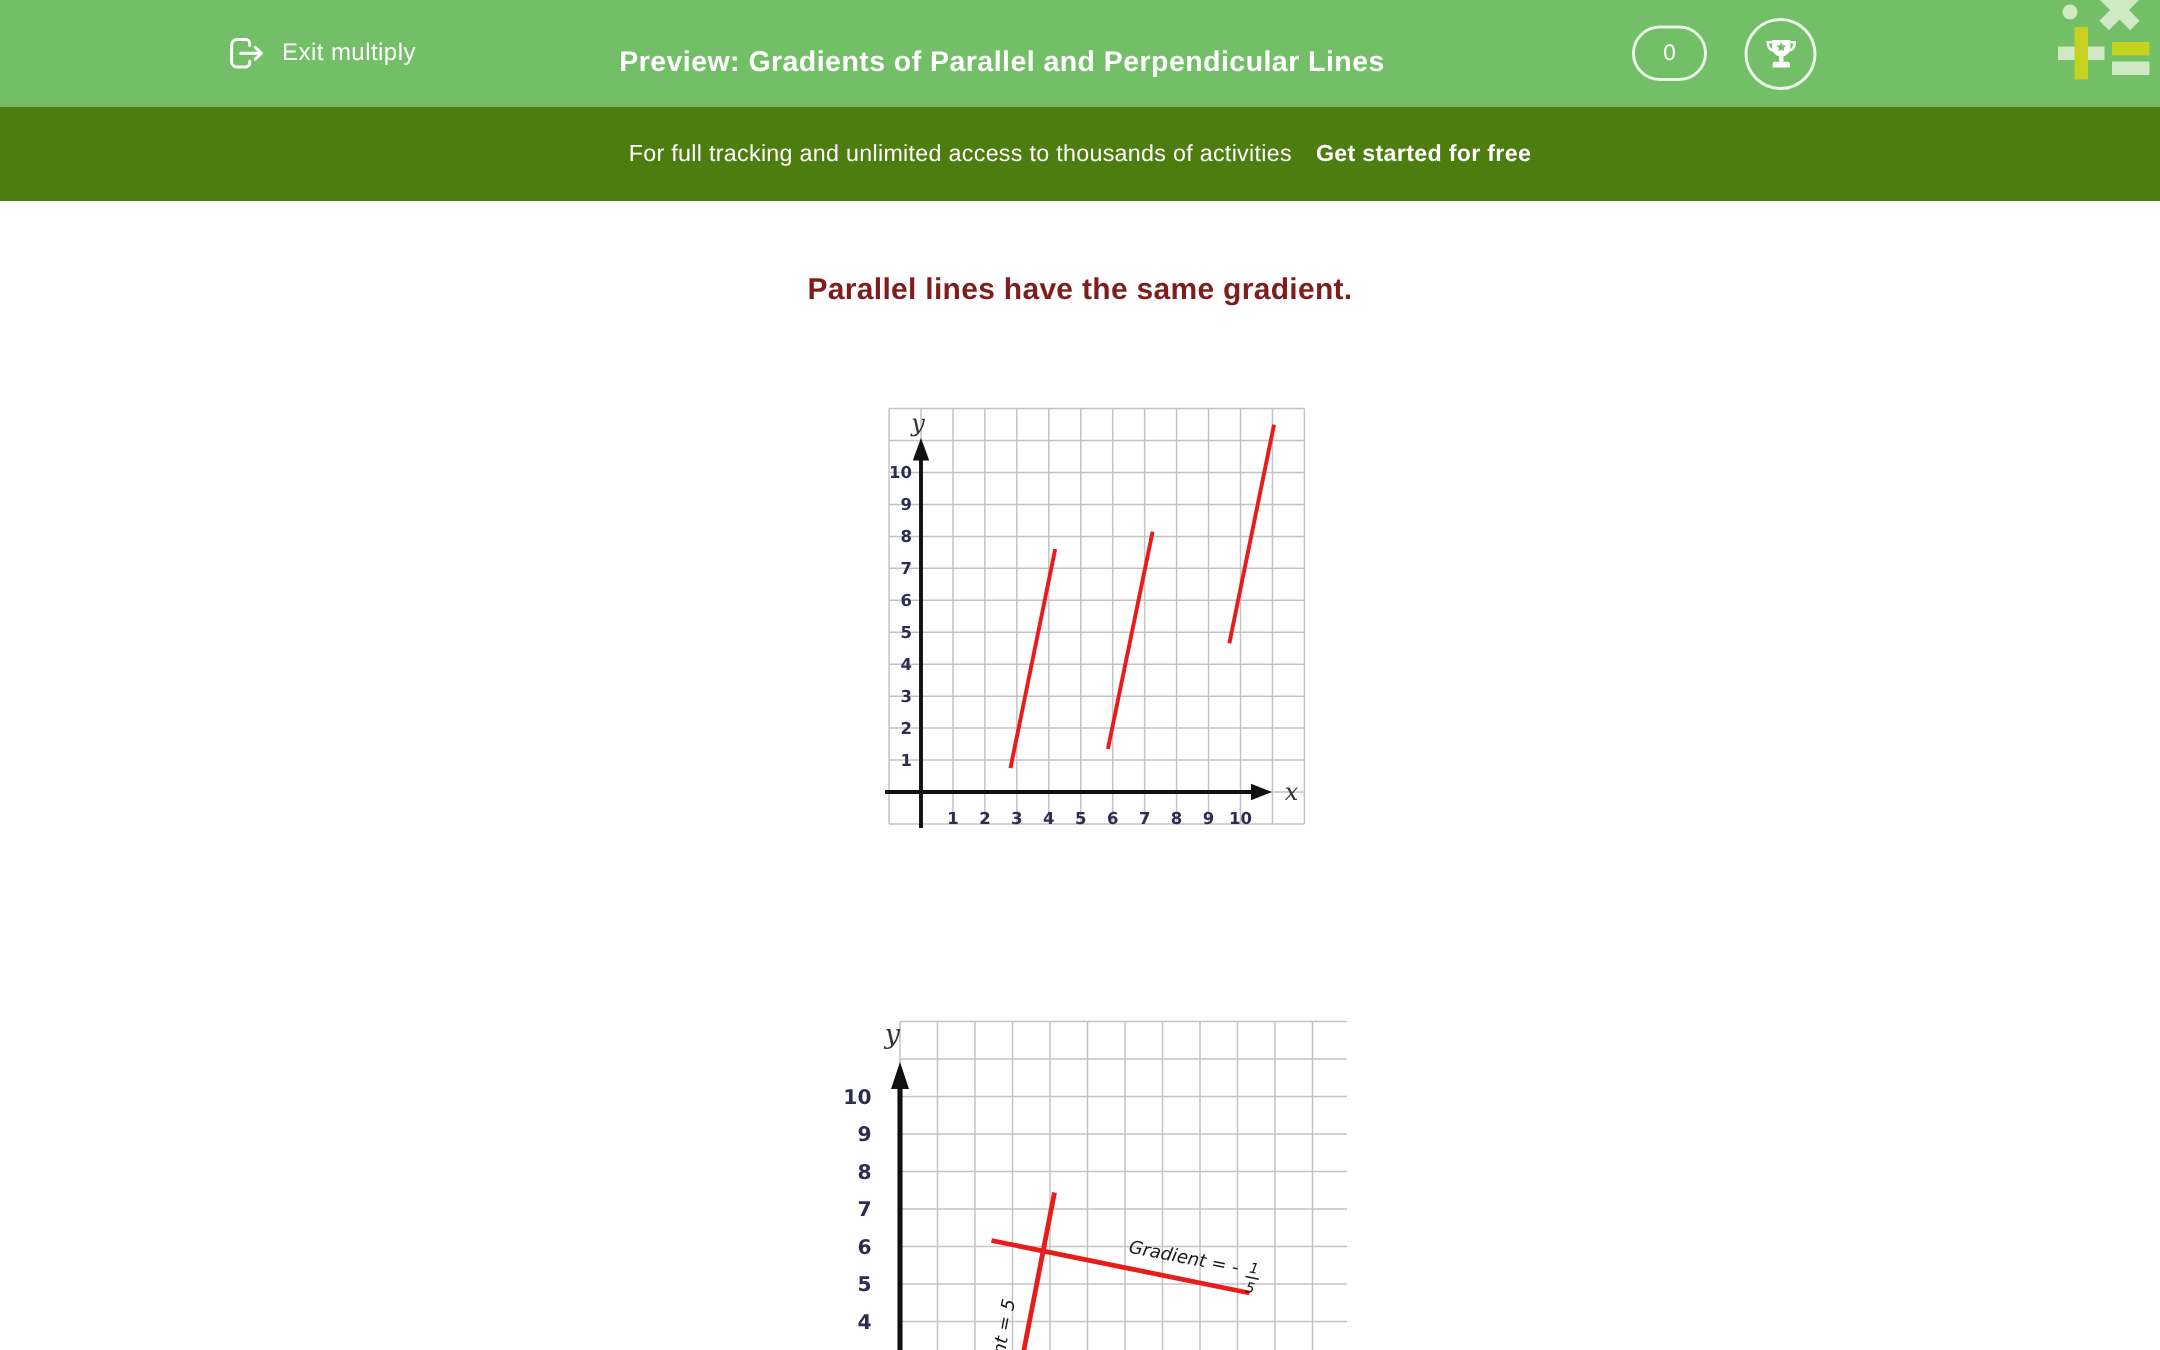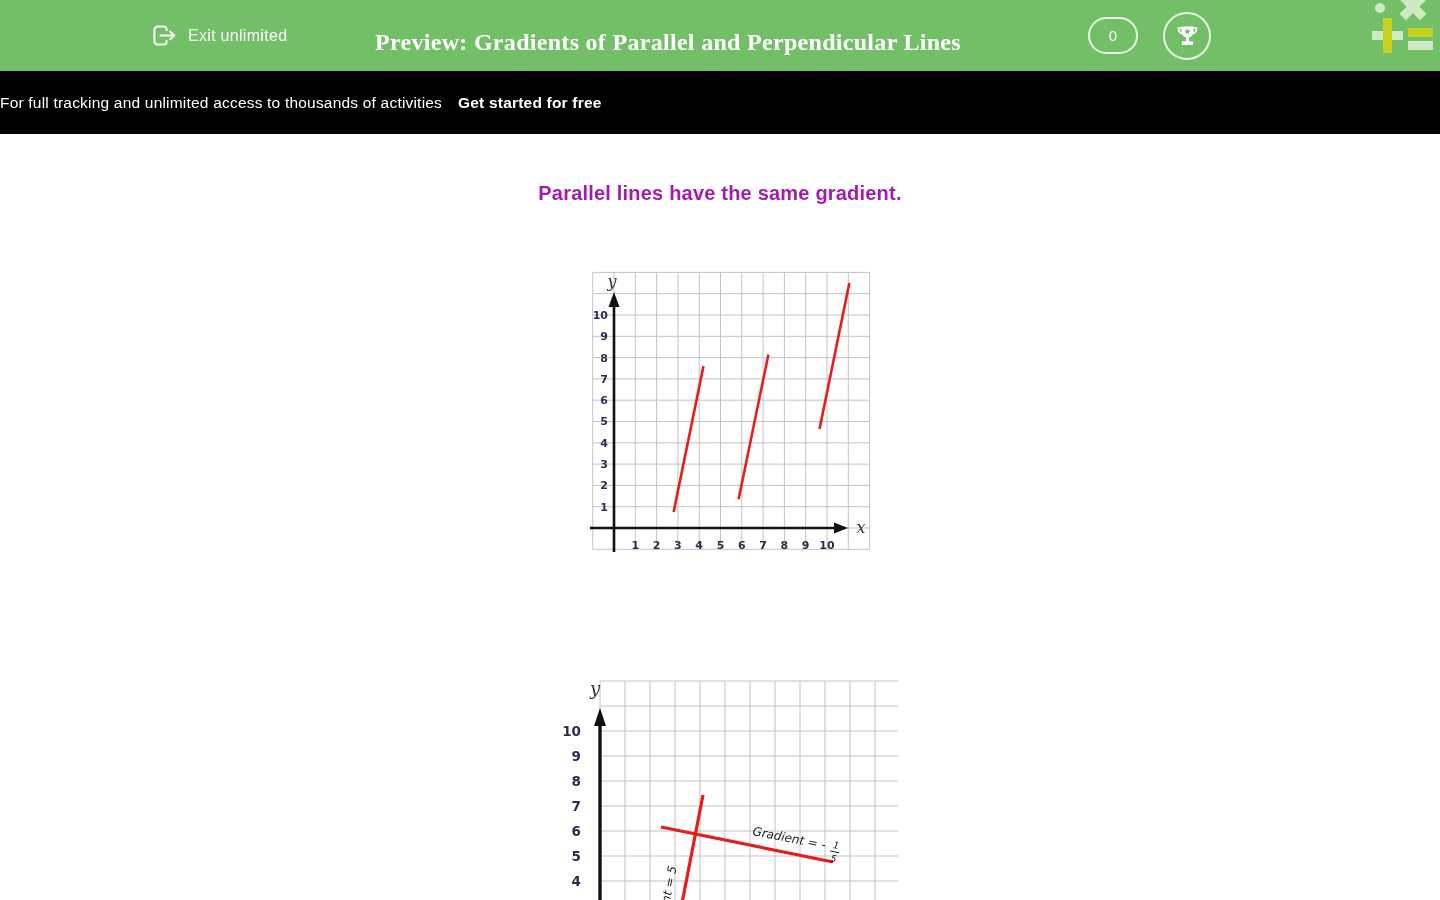--- a/index.html
+++ b/index.html
@@ -6,49 +6,49 @@
   html,body { width:1440px; height:900px; overflow:hidden; background:#fff;
               font-family:"Liberation Sans", sans-serif; }
   .page { position:relative; width:1440px; height:900px; overflow:hidden; background:#fff; }
 
   
   .header { position:absolute; left:0; top:0; width:1440px; height:71px; background:#73bf68; }
   .exit-btn { position:absolute; left:150px; top:0; height:71px; display:flex; align-items:center;
               gap:11px; color:#fff; cursor:pointer; }
   .exit-btn span { font-size:16px; font-weight:500; letter-spacing:.3px; }
   .hdr-title { position:absolute; left:668px; top:0; height:84px; transform:translateX(-50%);
-               display:flex; align-items:center; color:#fff; font-size:24px; font-weight:700;
-               letter-spacing:.3px; white-space:nowrap;font-family:Liberation Serif, serif; }
+               display:flex; align-items:center; color:#fff; font-size:19px; font-weight:700;
+               letter-spacing:.3px; white-space:nowrap; }
   .score-pill { position:absolute; left:1088px; top:17px; width:50px; height:37px;
                 border:2px solid rgba(255,255,255,.85); border-radius:19px; color:#fff;
                 display:flex; align-items:center; justify-content:center; font-size:15px; }
   .trophy-wrap { position:absolute; left:1163px; top:12px; width:48px; height:48px;
                  border:2px solid rgba(255,255,255,.85); border-radius:50%;
                  display:flex; align-items:center; justify-content:center; cursor:pointer; }
   
   .logo { position:absolute; left:1360px; top:0; width:80px; height:58px; }
   .logo .dot  { position:absolute; left:15px; top:3px; width:10px; height:10px; border-radius:50%; background:#cfe9c4; }
   .logo .times{ position:absolute; left:38px; top:-9px; width:30px; height:30px; transform:rotate(45deg); }
   .logo .times i { position:absolute; background:#cfe9c4; display:block; }
   .logo .times .v { left:10.5px; top:0; width:9px; height:30px; }
   .logo .times .h { left:0; top:10.5px; width:30px; height:9px; }
   .logo .plus-h { position:absolute; left:12px; top:30.5px; width:31px; height:9px; background:#cfe9c4; }
   .logo .plus-v { position:absolute; left:22.5px; top:18px; width:9px; height:35px; background:#c5d320; }
   .logo .eq-top { position:absolute; left:48px; top:28px; width:25px; height:9px; background:#c5d320; }
   .logo .eq-bot { position:absolute; left:48px; top:41px; width:25px; height:9px; background:#cfe9c4; }
 
   
-  .banner { position:absolute; left:0; top:71px; width:1440px; height:63px; background:#000000;
-            color:#fff; display:flex; align-items:center; 
+  .banner { position:absolute; left:0; top:71px; width:1440px; height:63px; background:#4d7c0f;
+            color:#fff; display:flex; align-items:center; justify-content:center;
             font-size:15.5px; letter-spacing:.2px; }
   .banner b { font-weight:700; margin-left:16px; cursor:pointer; }
 
   
   .lesson-text { position:absolute; left:0; width:1440px; text-align:center;
-                 color:#a21caf; font-size:20px; font-weight:700; letter-spacing:.2px;
+                 color:#7f1d1d; font-size:20px; font-weight:700; letter-spacing:.2px;
                  line-height:31px; }
   #heading1 { top:178px; }
   #heading2 { top:589px; }
 
   
   #graph1 { position:absolute; left:585px; top:268px; }
   #graph2 { position:absolute; left:558px; top:678px; }
   svg text { user-select:none; }
 </style>
 </head>
@@ -56,21 +56,21 @@
 
 <div class="page">
 
   <div class="header">
     <div class="exit-btn">
       <svg width="27" height="27" viewBox="0 0 27 27">
         <path d="M16.5 8.2 V7 a2.6 2.6 0 0 0 -2.6 -2.6 H8 A3.6 3.6 0 0 0 4.4 8 v11 a3.6 3.6 0 0 0 3.6 3.6 h5.9 a2.6 2.6 0 0 0 2.6 -2.6 v-1.2" fill="none" stroke="#fff" stroke-width="2" stroke-linecap="round"></path>
         <path d="M10.5 13.5 H24" fill="none" stroke="#fff" stroke-width="2" stroke-linecap="round"></path>
         <path d="M20.2 9.6 L24.2 13.5 L20.2 17.4" fill="none" stroke="#fff" stroke-width="2" stroke-linecap="round" stroke-linejoin="round"></path>
       </svg>
-      <span>Exit unlimited</span>
+      <span>Exit multiply</span>
     </div>
 
     <div class="hdr-title">Preview: Gradients of Parallel and Perpendicular Lines</div>
 
     <div class="score-pill">
       <span>0</span>
     </div>
 
     <div class="trophy-wrap">
       <svg width="27" height="27" viewBox="0 0 24 24">

